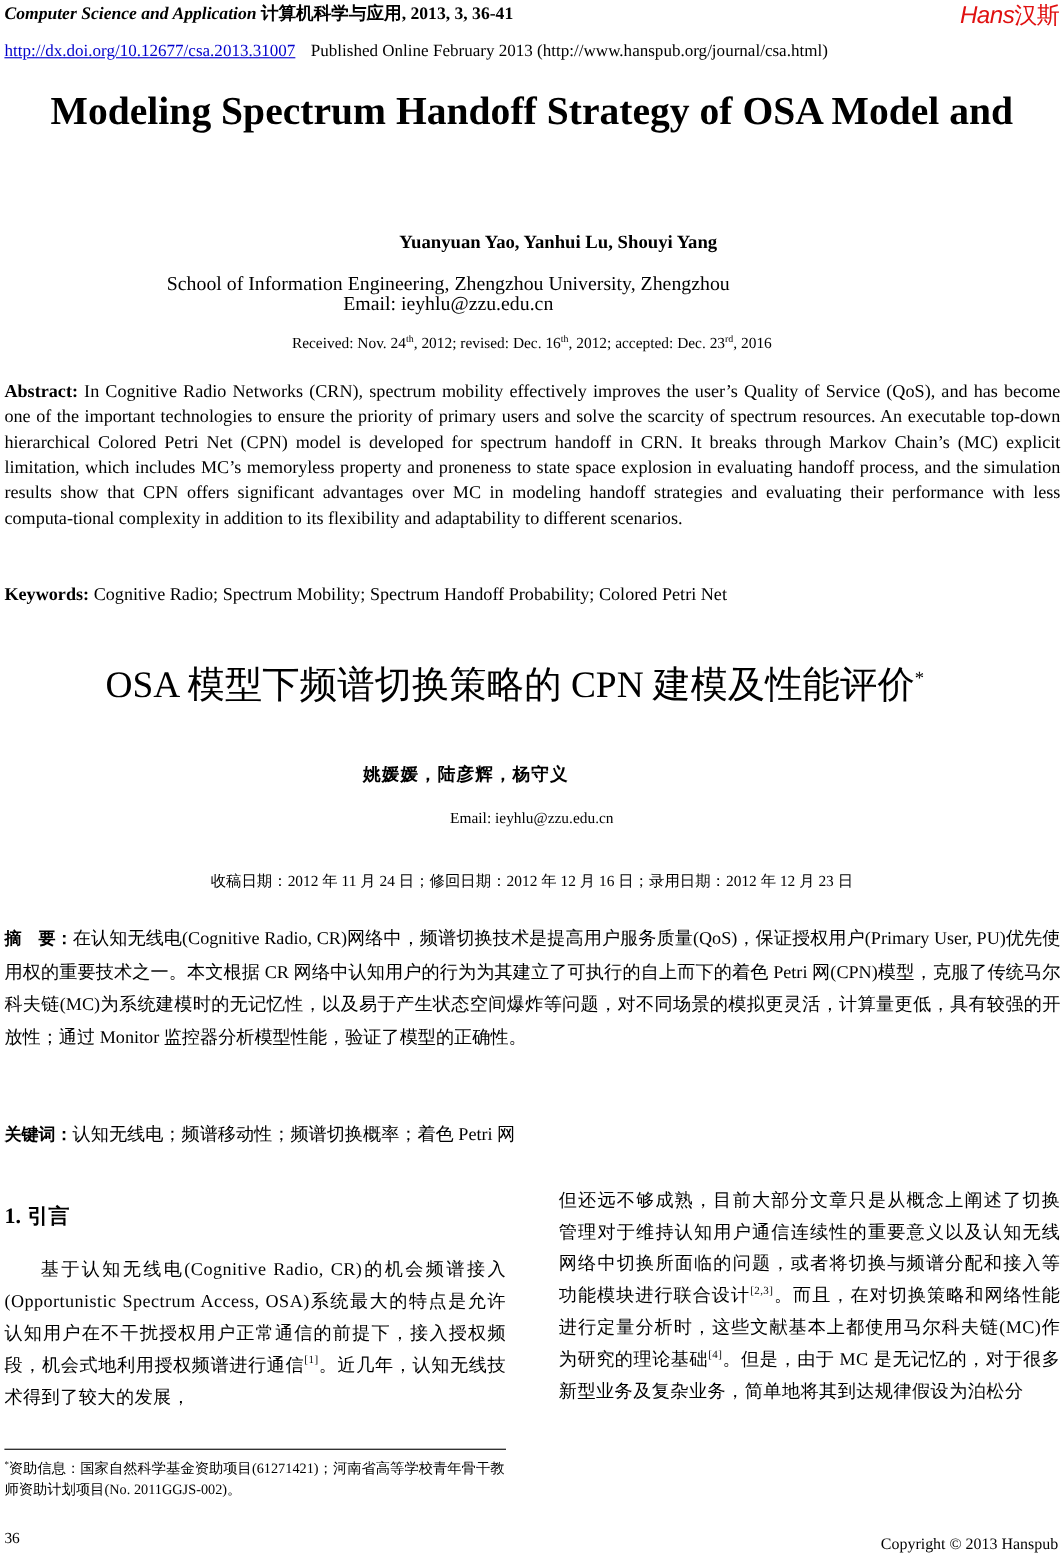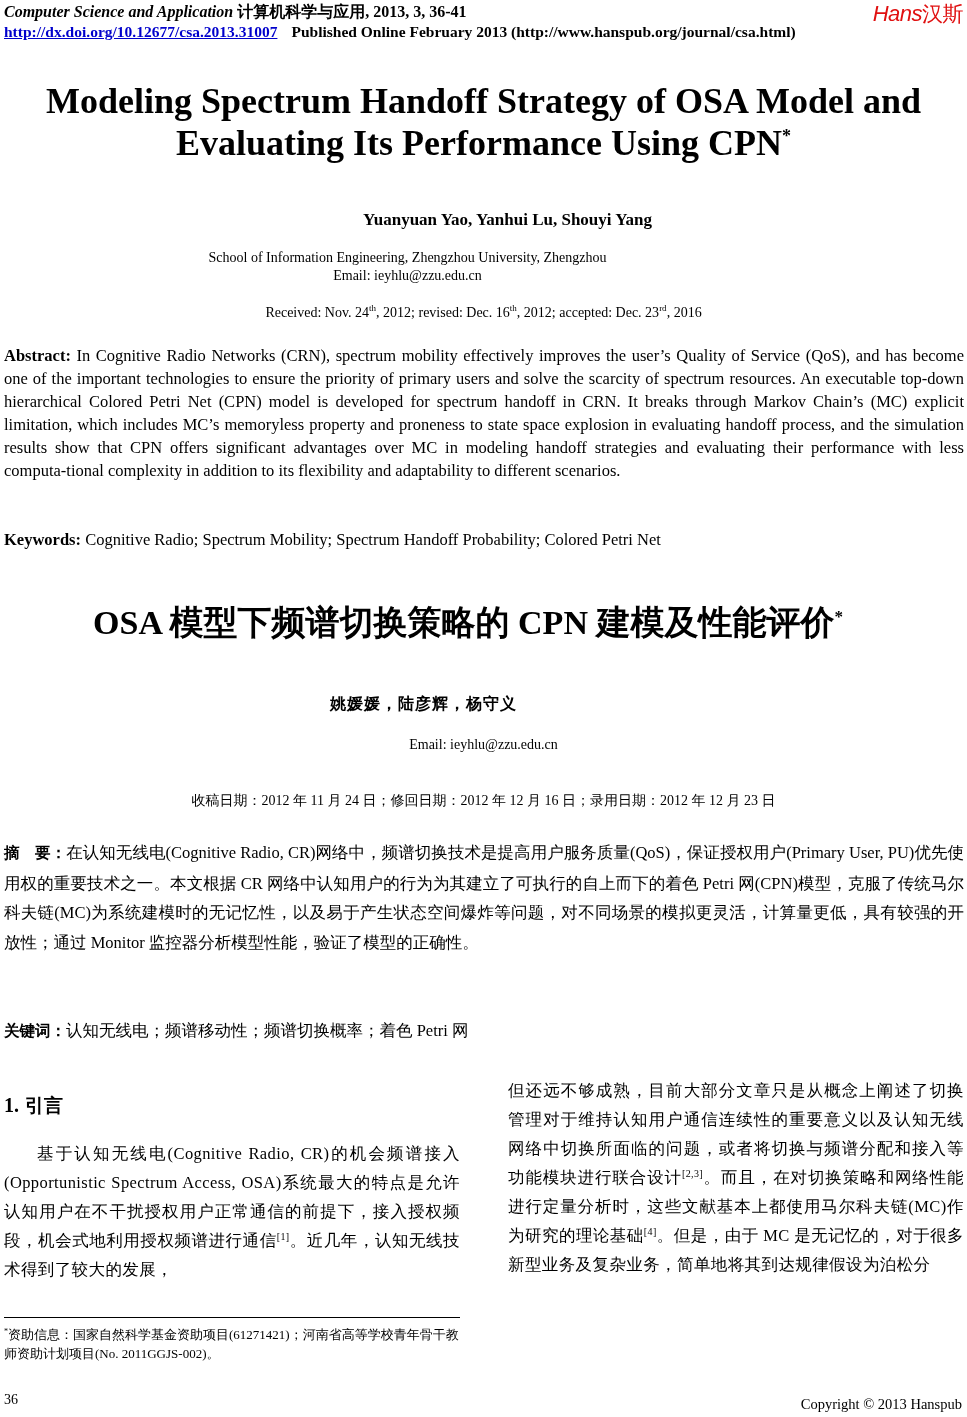--- a/index.html
+++ b/index.html
@@ -1,40 +1,40 @@
 <!DOCTYPE html>
 <html><head>
 <meta charset="utf-8">
 <style>
   * { box-sizing: border-box; margin: 0; padding: 0; }
   html, body { width: 967px; height: 1417px; background: #ffffff; overflow: hidden; }
   body { font-family: "Liberation Serif", "DejaVu Serif", serif; color: #000; position: relative; }
 
   .hdr-line1 { position: absolute; left: 4px; top: 2px; font-size: 16px; font-weight: bold; }
   .hdr-line1 .journal-en { font-style: italic; }
-  .hdr-line2 { position: absolute; left: 4px; top: 23px; font-size: 15.5px; white-space: nowrap; font-weight: bold; }
+  .hdr-line2 { position: absolute; left: 4px; top: 38px; font-size: 15.5px; white-space: nowrap; }
   .hdr-line2 a { color: #0000cc; text-decoration: underline; }
   .hdr-line2 .pub { margin-left: 14px; }
   .logo { position: absolute; right: 4px; top: 0px; font-family: "Liberation Sans", "DejaVu Sans", sans-serif; font-weight: normal; font-size: 22px; color: #e01010; letter-spacing: -0.5px; }
   .logo .hans { font-style: italic; }
   .logo .cn { font-size: 21px; }
 
   .title-en { position: absolute; left: 0; width: 967px; top: 80px; text-align: center; font-weight: bold; font-size: 36px; line-height: 42px; }
   .title-en sup, .title-cn sup { font-size: 0.5em; vertical-align: super; line-height: 0; }
 
   .authors-en { position: absolute; left: 0; width: 967px; top: 210px; text-align: center; font-weight: bold; font-size: 17px; margin-left: 24px; }
-  .affil-en { position: absolute; left: 0; width: 815px; top: 249px; text-align: center; font-size: 14px; line-height: 18px; }
+  .affil-en { position: absolute; left: 0; width: 815px; top: 249px; text-align: center; font-size: 18px; line-height: 18px; }
   .dates-en { position: absolute; left: 0; width: 967px; top: 303px; text-align: center; font-size: 14px; }
   .dates-en sup { font-size: 9px; }
 
   .abstract-en { position: absolute; left: 4px; width: 960px; top: 344px; font-size: 16.5px; line-height: 23px; text-align: justify; }
   .lbl { font-weight: bold; }
   .keywords-en { position: absolute; left: 4px; width: 960px; top: 530px; font-size: 16.5px; }
 
-  .title-cn { position: absolute; left: 0; width: 936px; top: 600px; text-align: center; font-weight: bold; font-size: 34px; }
+  .title-cn { position: absolute; left: 0; width: 936px; top: 600px; text-align: center; font-weight: normal; font-size: 34px; }
   .authors-cn { position: absolute; left: 0; width: 847px; top: 694px; text-align: center; font-weight: bold; font-size: 16px; letter-spacing: 1px; }
   .affil-cn { position: absolute; left: 0; width: 967px; top: 735px; text-align: center; font-size: 14px; line-height: 19px; }
   .dates-cn { position: absolute; left: 0; width: 967px; top: 792px; text-align: center; font-size: 14px; }
 
   .abstract-cn { position: absolute; left: 4px; width: 960px; top: 838px; font-size: 16.5px; line-height: 29.5px; text-align: justify; }
   .abstract-cn .lbl, .keywords-cn .lbl { font-family: "DejaVu Sans", sans-serif; font-size: 15.5px; }
   .keywords-cn { position: absolute; left: 4px; width: 960px; top: 1020px; font-size: 16.5px; }
 
   .section-title { position: absolute; left: 4px; top: 1093px; font-weight: bold; font-size: 20px; }
   .section-title .cn { font-family: "DejaVu Sans", sans-serif; font-size: 19px; margin-left: 6px; }
@@ -58,21 +58,20 @@
 </div>
 <div class="hdr-line2">
   <a>http://dx.doi.org/10.12677/csa.2013.31007</a><span class="pub">Published Online February 2013 (http://www.hanspub.org/journal/csa.html)</span>
 </div>
 <div class="logo">
   <span class="hans">Hans</span><span class="cn">汉斯</span>
 </div>
 
 <div class="title-en">
   <div>Modeling Spectrum Handoff Strategy of OSA Model and</div>
-  <div><span>Evaluating Its Performance Using CPN</span><sup>*</sup></div>
 </div>
 <div class="authors-en">Yuanyuan Yao, Yanhui Lu, Shouyi Yang</div>
 <div class="affil-en">
   <div>School of Information Engineering, Zhengzhou University, Zhengzhou</div>
   <div>Email: ieyhlu@zzu.edu.cn</div>
 </div>
 <div class="dates-en">
   <span>Received: Nov. 24</span><sup>th</sup><span>, 2012; revised: Dec. 16</span><sup>th</sup><span>, 2012; accepted: Dec. 23</span><sup>rd</sup><span>, 2016</span>
 </div>
 

